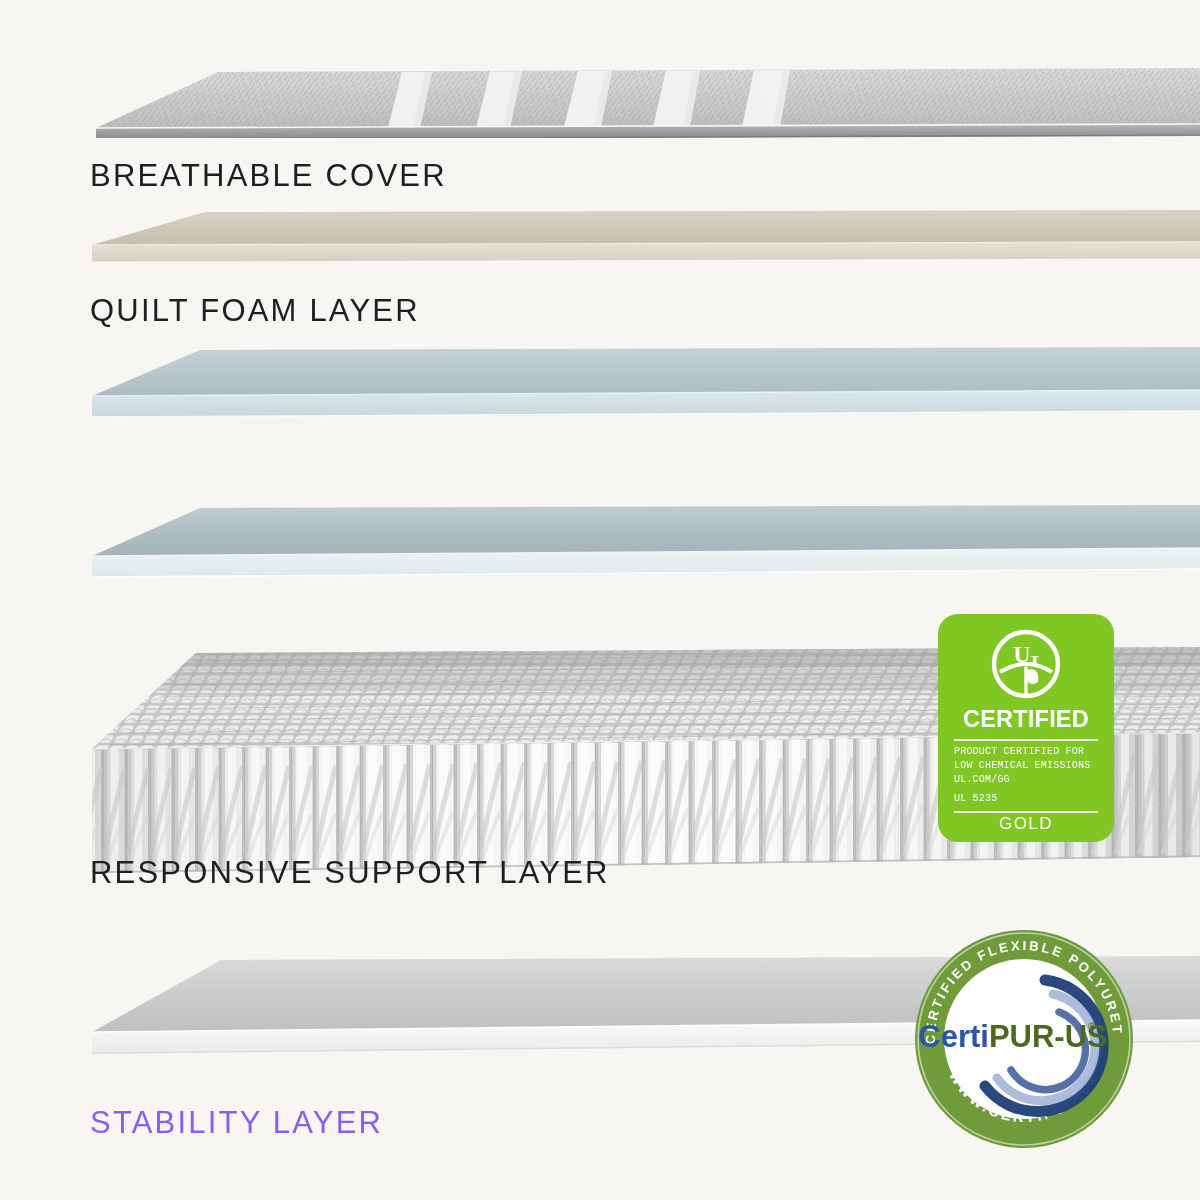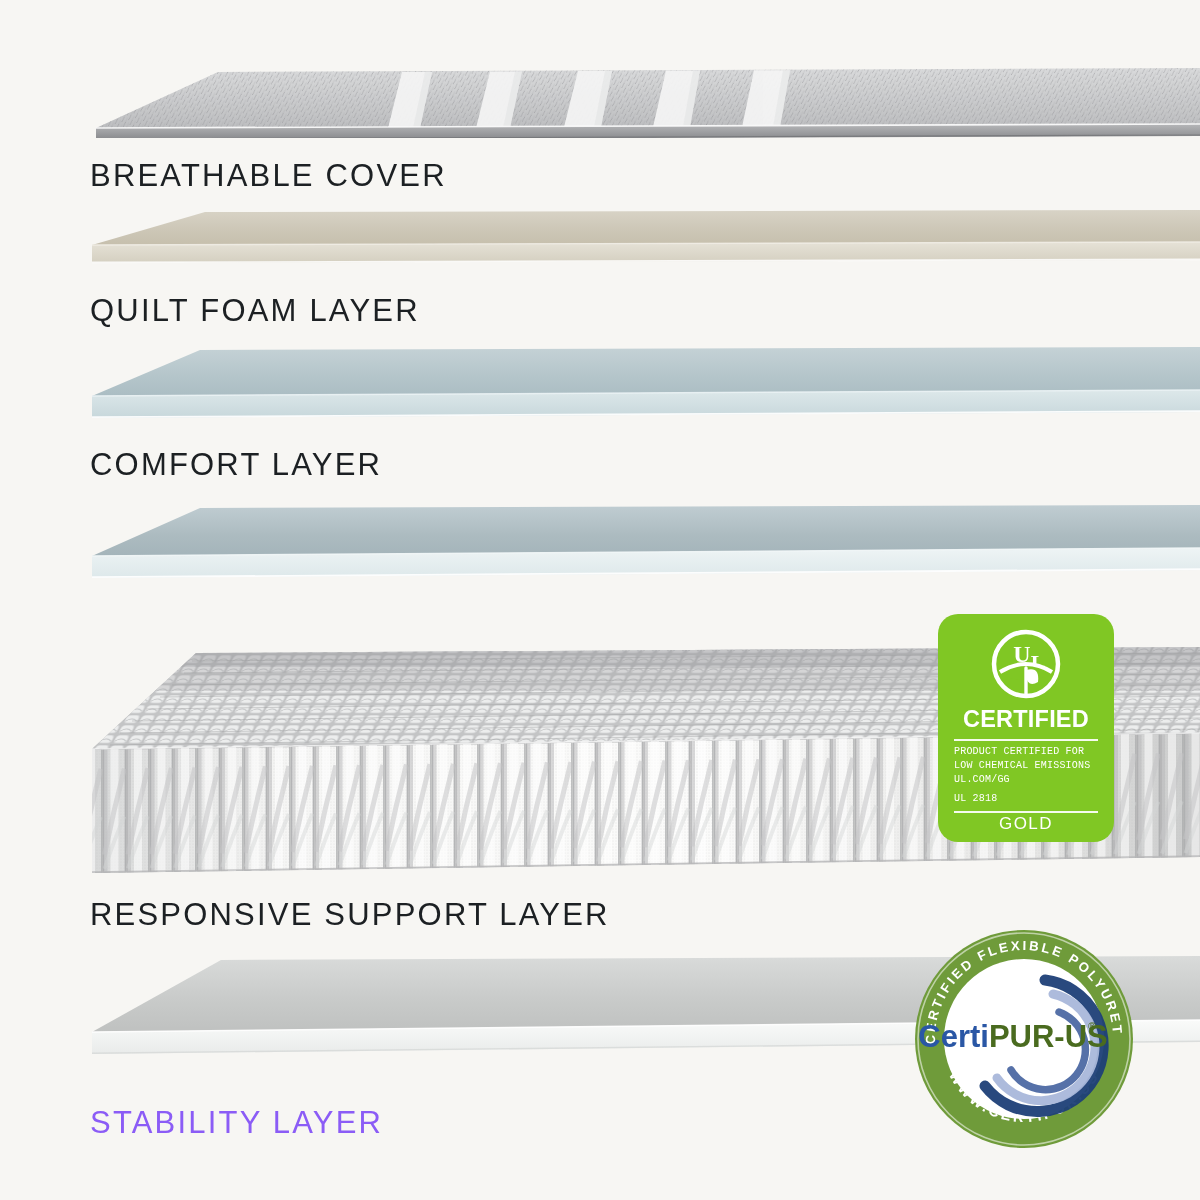--- a/index.html
+++ b/index.html
@@ -171,21 +171,20 @@
           <stop offset="1" stop-color="#c7d7db"></stop>
         </linearGradient>
       </defs>
       <path d="M200,12 L1200,9 L1200,52 L92,58 Z" fill="url(#cTop)"></path>
       <path d="M92,58 L1200,52 L1200,74 L92,80 Z" fill="url(#cSide)"></path>
       <path d="M92,58 L1200,52" stroke="#eaf2f4" stroke-width="1.5" opacity=".9" fill="none"></path>
       <path d="M92,79.2 L1200,73.2" stroke="#ffffff" stroke-width="1.8" opacity=".9" fill="none"></path>
     </svg>
   </div>
 
-  <div class="layer-label" style="top: 447px; color: rgb(28, 32, 35);">COMFORT LAYER</div>
 
   <div class="slab" style="top:498px;height:100px;">
     <svg viewBox="0 0 1200 100" preserveAspectRatio="none">
       <defs>
         <linearGradient id="tTop" x1="0" y1="0" x2="0" y2="1">
           <stop offset="0" stop-color="#c0cdd2"></stop>
           <stop offset="0.6" stop-color="#acbbc0"></stop>
           <stop offset="1" stop-color="#a4b4ba"></stop>
         </linearGradient>
         <linearGradient id="tSide" x1="0" y1="0" x2="0" y2="1">
@@ -517,27 +516,27 @@
       <path d="M10 44 Q36 28 62 44" fill="none" stroke="#ffffff" stroke-width="4"></path>
       <path d="M36 66 L36 40" stroke="#ffffff" stroke-width="3.4" stroke-linecap="round"></path>
       <path d="M36 42 Q50 38 48 54 Q38 60 36 48 Z" fill="#ffffff"></path>
     </svg>
     <div class="gg-name">CERTIFIED</div>
     <div class="gg-rule top"></div>
     <div class="gg-lines">
       <div>PRODUCT CERTIFIED FOR</div>
       <div>LOW CHEMICAL EMISSIONS</div>
       <div>UL.COM/GG</div>
-      <div class="spaced">UL 2818</div>
+      <div class="spaced">UL 5235</div>
     </div>
     <div class="gg-rule bot"></div>
     <div class="gg-gold">GOLD</div>
   </div>
 
-  <div class="layer-label" style="top: 897px; color: rgb(28, 32, 35);">RESPONSIVE SUPPORT LAYER</div>
+  <div class="layer-label" style="top: 855px; color: rgb(28, 32, 35);">RESPONSIVE SUPPORT LAYER</div>
 
   <div class="slab" style="top:940px;height:120px;">
     <svg viewBox="0 0 1200 120" preserveAspectRatio="none">
       <defs>
         <linearGradient id="sTop" x1="0" y1="0" x2="0" y2="1">
           <stop offset="0" stop-color="#d9dbda"></stop>
           <stop offset="0.55" stop-color="#c9cbca"></stop>
           <stop offset="1" stop-color="#bfc1c0"></stop>
         </linearGradient>
         <linearGradient id="sSide" x1="0" y1="0" x2="0" y2="1">

